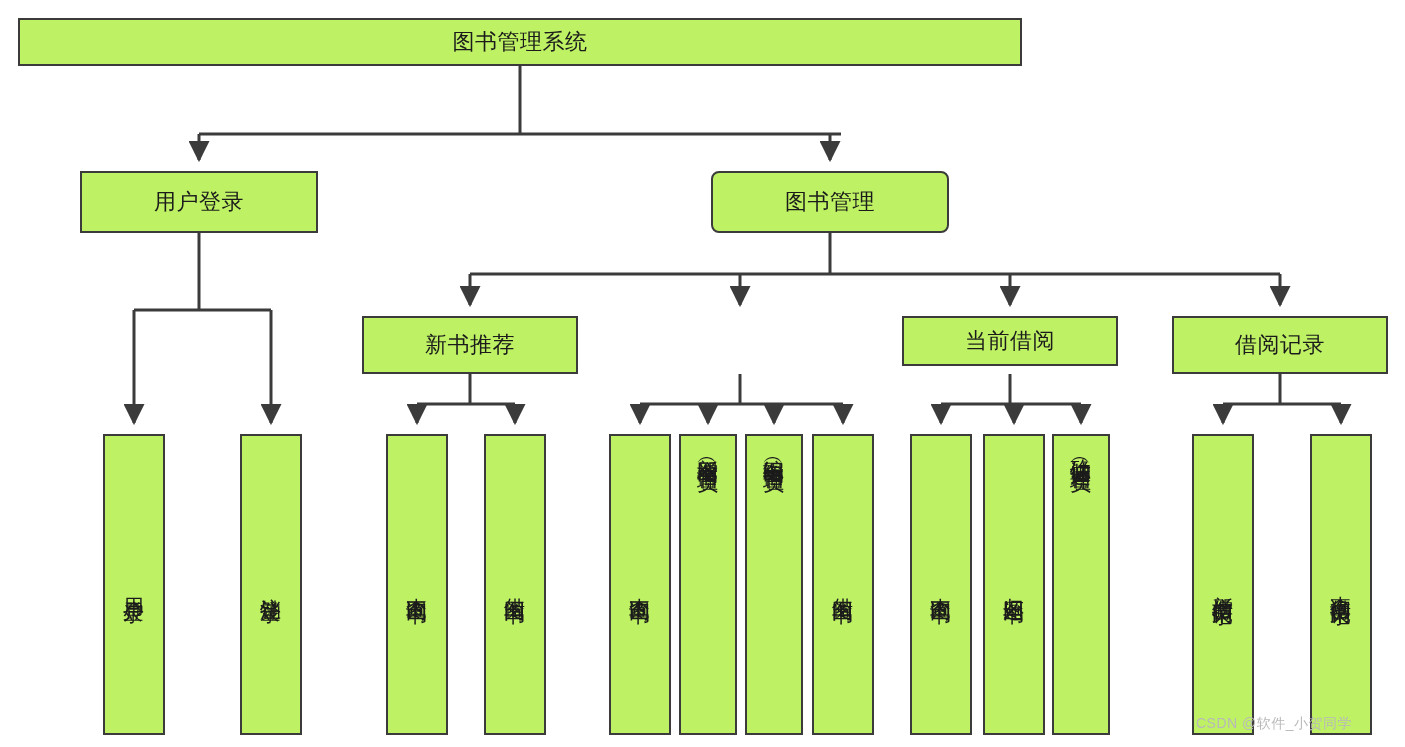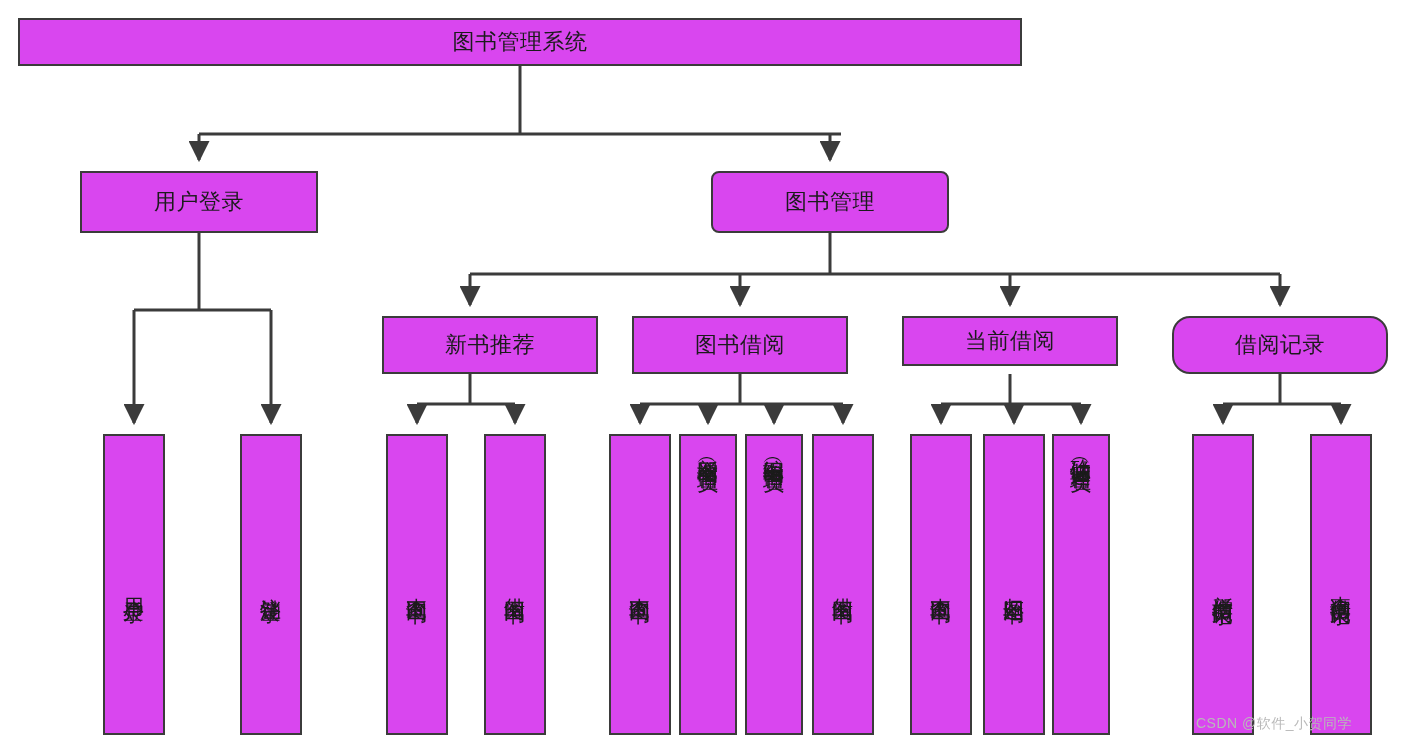--- a/index.html
+++ b/index.html
@@ -23,21 +23,21 @@
     position: absolute;
     left: 0;
     top: 0;
     width: 1405px;
     height: 747px;
     pointer-events: none;
   }
   .node {
     position: absolute;
     box-sizing: border-box;
-    background: #d946ef;
+    background: #bef264;
     border: 2px solid #3b3b3b;
     display: flex;
     align-items: center;
     justify-content: center;
     overflow: hidden;
   }
   .node .label {
     color: #1b1b1b;
     font-size: 22px;
     line-height: 1.15;
@@ -141,30 +141,27 @@
     <span class="label">图书管理系统</span>
   </div>
 
   <div class="node" id="n-l2-0" style="left: 80px; top: 171px; width: 238px; height: 62px;">
     <span class="label">用户登录</span>
   </div>
   <div class="node" id="n-l2-1" style="left: 711px; top: 171px; width: 238px; height: 62px; border-radius: 8px;">
     <span class="label">图书管理</span>
   </div>
 
-  <div class="node" id="n-l3-0" style="left: 362px; top: 316px; width: 216px; height: 58px; margin-left: 20px;">
+  <div class="node" id="n-l3-0" style="left: 362px; top: 316px; width: 216px; height: 58px;">
     <span class="label">新书推荐</span>
-  </div>
-  <div class="node" id="n-l3-1" style="left: 632px; top: 316px; width: 216px; height: 58px;">
-    <span class="label">图书借阅</span>
   </div>
   <div class="node" id="n-l3-2" style="left: 902px; top: 316px; width: 216px; height: 50px;">
     <span class="label">当前借阅</span>
   </div>
-  <div class="node" id="n-l3-3" style="left: 1172px; top: 316px; width: 216px; height: 58px; border-radius: 18px;">
+  <div class="node" id="n-l3-3" style="left: 1172px; top: 316px; width: 216px; height: 58px;">
     <span class="label">借阅记录</span>
   </div>
 
   <div class="node vertical centered" id="n-leaf-0" style="left: 103px; top: 434px; width: 62px; height: 301px;">
     <span class="label">用户登录</span>
   </div>
   <div class="node vertical centered" id="n-leaf-1" style="left: 240px; top: 434px; width: 62px; height: 301px;">
     <span class="label">注销登录</span>
   </div>
   <div class="node vertical centered" id="n-leaf-2" style="left: 386px; top: 434px; width: 62px; height: 301px;">

